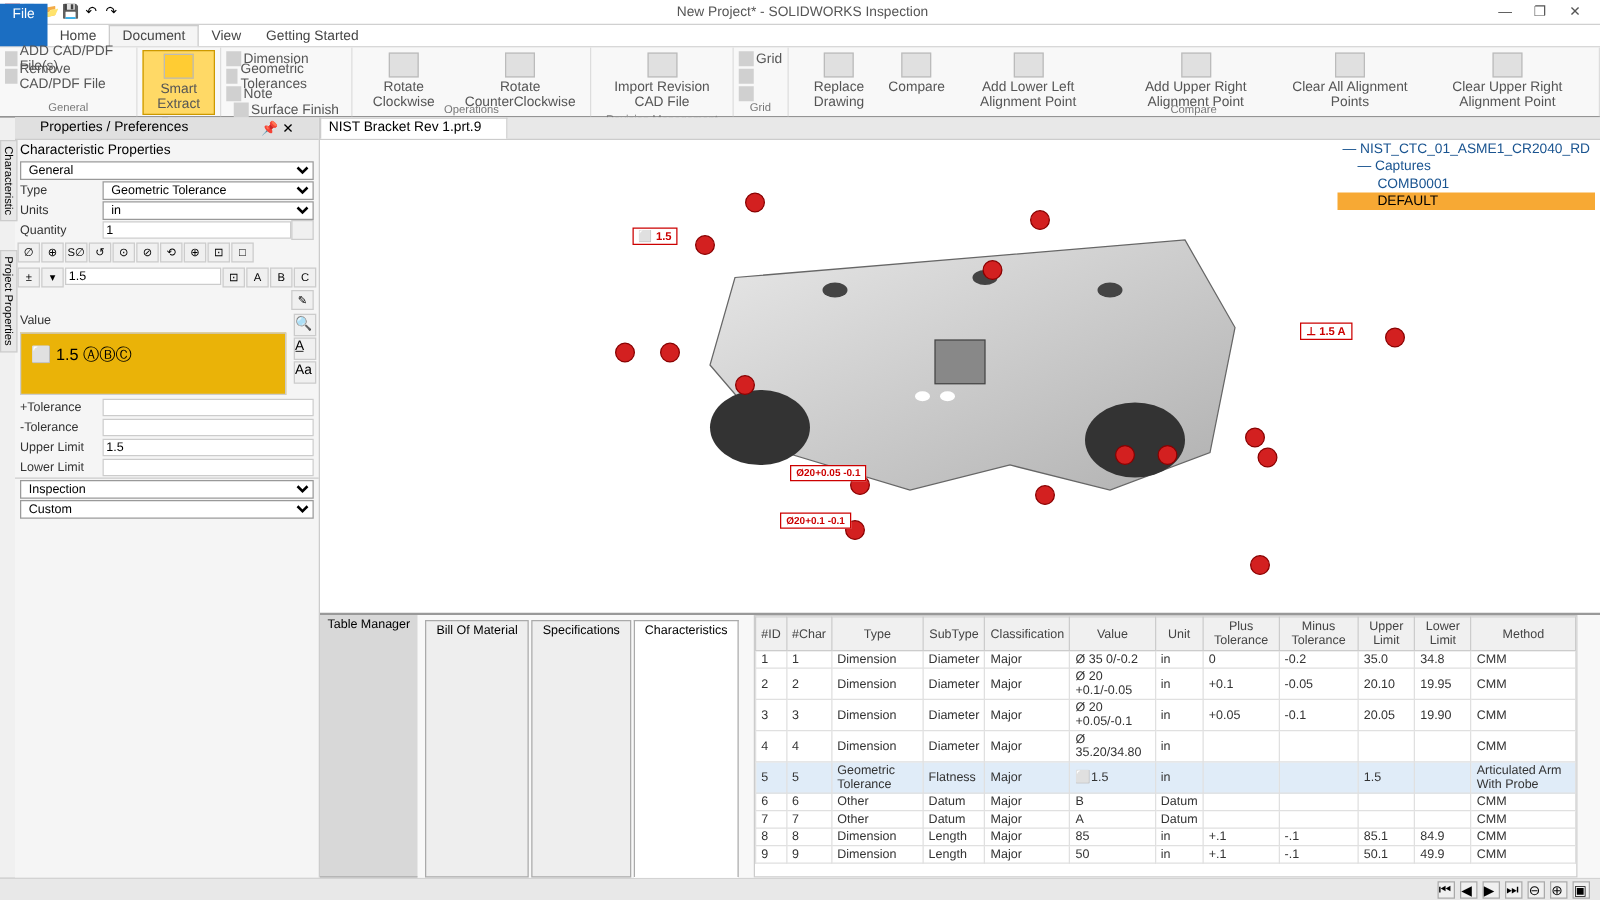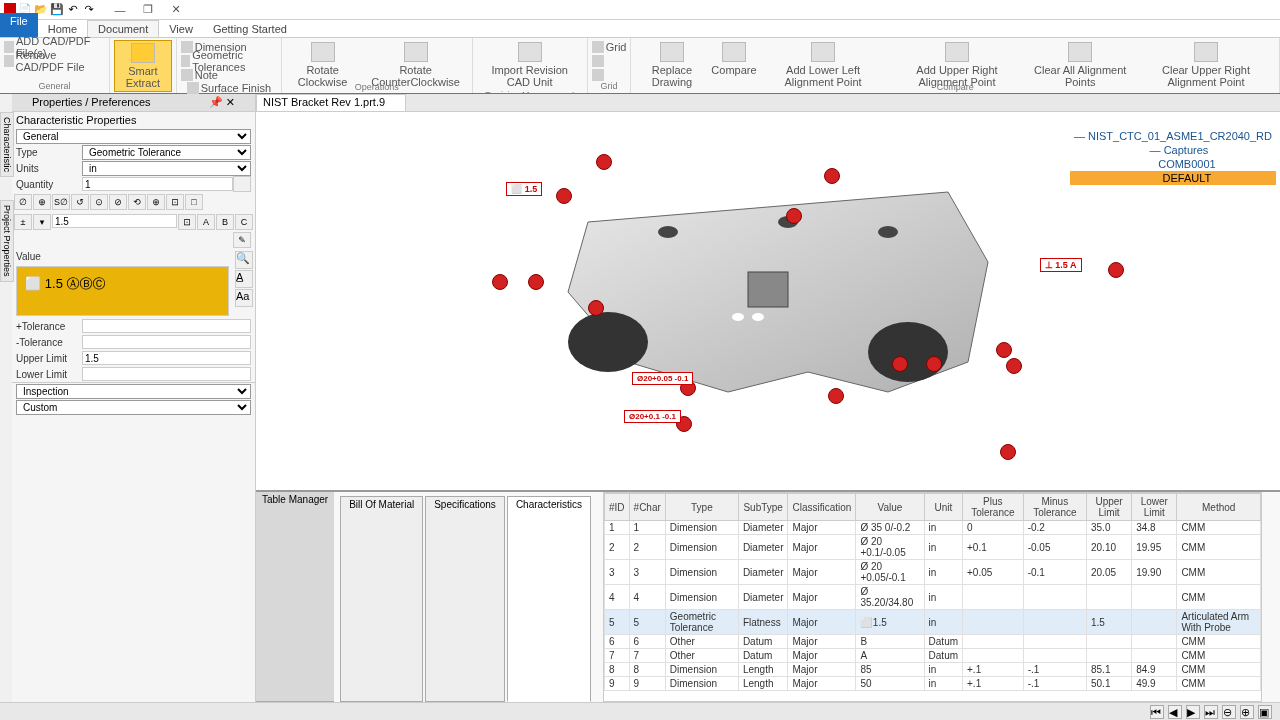--- a/index.html
+++ b/index.html
@@ -8,21 +8,21 @@
 
 .titlebar { height: 20px; background: #fff; display: flex; align-items: center; border-bottom: 1px solid #d0d0d0; }
 .qat { display: flex; gap: 2px; padding: 0 4px; }
 .qat-icon { width: 14px; height: 14px; display: flex; align-items: center; justify-content: center; }
 .title-text { flex: 1; text-align: center; color: #555; }
 .win-controls { display: flex; gap: 4px; padding: 0 8px; }
 .win-btn { width: 24px; height: 16px; display: flex; align-items: center; justify-content: center; color: #555; }
 
 
 .menutabs { height: 18px; background: #fff; display: flex; align-items: flex-end; border-bottom: 1px solid #ccc; }
-.file-tab { background: #1b6ec2; color: #fff; padding: 2px 10px; height: 24px; }
+.file-tab { background: #1b6ec2; color: #fff; padding: 2px 10px; height: 34px; }
 .menu-tab { padding: 2px 10px; color: #444; cursor: pointer; }
 .menu-tab.active { background: #f5f5f5; border: 1px solid #ccc; border-bottom: none; }
 
 
 .ribbon { height: 56px; background: #f8f8f8; border-bottom: 1px solid #737373; display: flex; }
 .ribbon-group { border-right: 1px solid #ddd; display: flex; flex-direction: column; justify-content: space-between; padding: 2px 4px; }
 .ribbon-group-label { font-size: 9px; color: #777; text-align: center; }
 .ribbon-items { display: flex; gap: 4px; align-items: flex-start; height: 42px; }
 .ribbon-btn { display: flex; flex-direction: column; align-items: center; justify-content: center; padding: 2px 4px; min-width: 40px; text-align: center; font-size: 9px; color: #555; line-height: 1.1; cursor: pointer; }
 .ribbon-btn-icon { width: 24px; height: 20px; background: #e0e0e0; border: 1px solid #bbb; margin-bottom: 2px; }
@@ -44,21 +44,21 @@
 .tb-btn { width: 18px; height: 16px; border: 1px solid #ccc; background: #f0f0f0; display: flex; align-items: center; justify-content: center; font-size: 9px; }
 .value-area { height: 50px; border: 1px solid #ccc; margin: 2px 4px; background: #eab308; padding: 8px; font-size: 13px; }
 .side-btn { width: 18px; height: 18px; border: 1px solid #ccc; background: #f0f0f0; margin: 1px 0; }
 .vertical-tab { writing-mode: vertical-lr; background: #e8e8e8; border: 1px solid #ccc; padding: 4px 1px; font-size: 9px; position: absolute; left: 0; }
 
 
 .center { flex: 1; display: flex; flex-direction: column; background: #fff; position: relative; }
 .doc-tab-bar { height: 18px; background: #e8e8e8; border-bottom: 1px solid #ccc; display: flex; }
 .doc-tab { background: #fff; border: 1px solid #ccc; border-bottom: none; padding: 1px 20px 1px 6px; font-size: 10px; position: relative; }
 .viewport { flex: 1; background: #fff; position: relative; overflow: hidden; }
-.model-tree { position: absolute; top: 17px; right: 4px; font-size: 10px; text-align: center; }
+.model-tree { position: absolute; top: 0; right: 4px; font-size: 10px; }
 .tree-item { padding: 1px 4px; color: #1a5490; }
 .tree-item.sel { background: #f7a934; color: #000; }
 
 
 .model-shape { position: absolute; left: 50%; top: 45%; transform: translate(-50%, -50%); }
 .balloon { position: absolute; width: 16px; height: 16px; background: #d32020; border-radius: 50%; border: 1px solid #800; }
 .callout-box { position: absolute; border: 1px solid #c00; background: #fff; padding: 1px 4px; font-size: 9px; color: #c00; font-weight: bold; }
 
 
 .table-manager { height: 212px; border-top: 2px solid #999; background: #f8f8f8; display: flex; flex-direction: row; }
@@ -83,20 +83,21 @@
 
 <div class="titlebar">
   <div class="qat">
     <span class="qat-icon" style="background:#c00;width:12px;height:12px"></span>
     <span class="qat-icon">📄</span>
     <span class="qat-icon">📂</span>
     <span class="qat-icon">💾</span>
     <span class="qat-icon">↶</span>
     <span class="qat-icon">↷</span>
   </div>
+  <div class="title-text">New Project* - SOLIDWORKS Inspection</div>
   <div class="win-controls">
     <div class="win-btn">—</div>
     <div class="win-btn">❐</div>
     <div class="win-btn">✕</div>
   </div>
 </div>
 
 <div class="menutabs">
   <div class="file-tab">File</div>
   <div class="menu-tab">Home</div>
@@ -165,21 +166,21 @@
       <div class="ribbon-btn">
           <div class="ribbon-btn-icon"></div>
           <span>Rotate CounterClockwise</span>
         </div>
     </div>
     <div class="ribbon-group-label">Operations</div>
   </div>
   <div class="ribbon-group">
     <div class="ribbon-btn">
         <div class="ribbon-btn-icon"></div>
-        <span>Import Revision CAD Unit</span>
+        <span>Import Revision CAD File</span>
       </div>
     <div class="ribbon-group-label">Revision Management</div>
   </div>
   <div class="ribbon-group">
     <div class="ribbon-small">
       <div class="ribbon-small-item">
           <span class="ribbon-small-icon"></span>
           <span>Grid</span>
         </div>
       <div class="ribbon-small-item">

